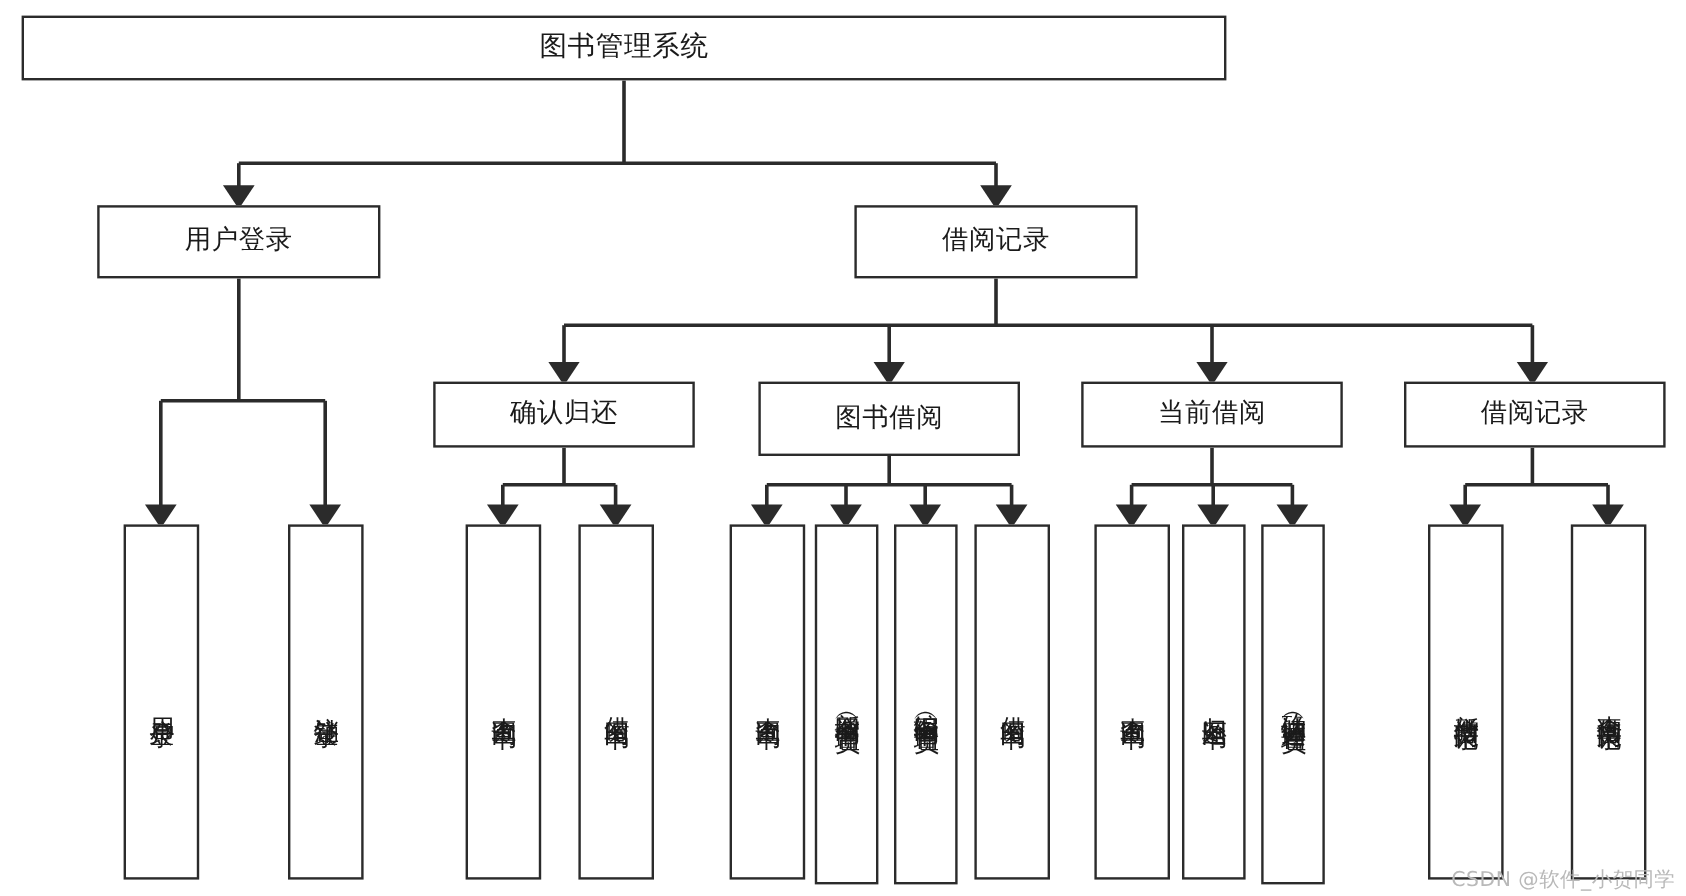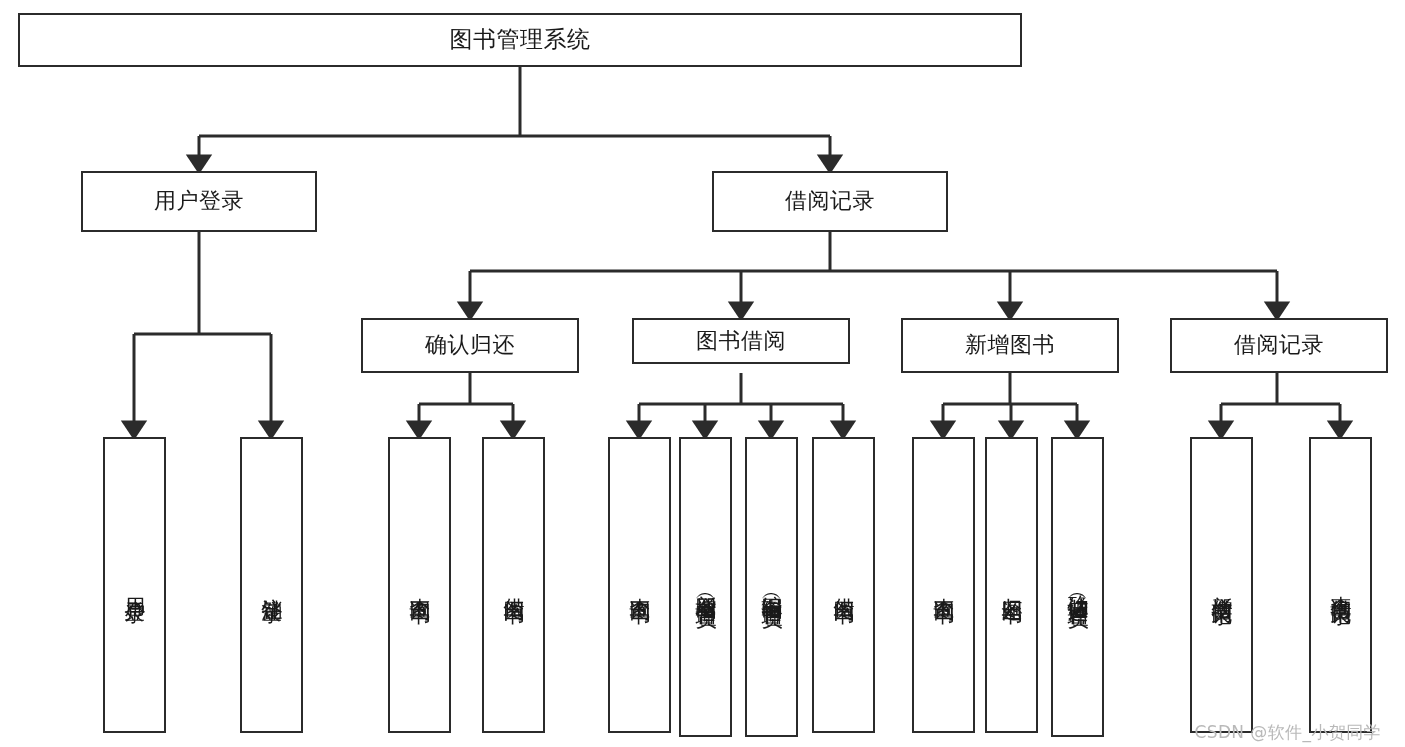--- a/index.html
+++ b/index.html
@@ -50,21 +50,21 @@
     padding-top: 2px;
     padding-bottom: 2px;
     align-items: center;
     justify-content: center;
   }
   .node.root {
     font-size: 23px;
   }
   #watermark {
     position: absolute;
-    right: 24px;
+    right: 9px;
     bottom: 3px;
     font-size: 17px;
     color: #b9b9b9;
     white-space: nowrap;
     letter-spacing: 0.4px;
   }
 </style>
 </head>
 <body>
 
@@ -119,22 +119,22 @@
       <path d="M1340,404 L1340,430" marker-end="url(#arrow)"></path>
     </g>
   </svg>
 
   <div class="node horizontal root" style="left: 18px; top: 13px; width: 1004px; height: 54px;">图书管理系统</div>
 
   <div class="node horizontal" style="left: 81px; top: 171px; width: 236px; height: 61px;">用户登录</div>
   <div class="node horizontal" style="left: 712px; top: 171px; width: 236px; height: 61px;">借阅记录</div>
 
   <div class="node horizontal" style="left: 361px; top: 318px; width: 218px; height: 55px;">确认归还</div>
-  <div class="node horizontal" style="left: 632px; top: 318px; width: 218px; height: 46px;">图书借阅</div>
-  <div class="node horizontal" style="left: 901px; top: 318px; width: 218px; height: 55px;">新增图书</div>
+  <div class="node horizontal" style="left: 632px; top: 318px; width: 218px; height: 62px;">图书借阅</div>
+  <div class="node horizontal" style="left: 901px; top: 318px; width: 218px; height: 55px;">当前借阅</div>
   <div class="node horizontal" style="left: 1170px; top: 318px; width: 218px; height: 55px;">借阅记录</div>
 
   <div class="node vertical" style="left: 103px; top: 437px; width: 63px; height: 296px;">用户登录</div>
   <div class="node vertical" style="left: 240px; top: 437px; width: 63px; height: 296px;">注销登录</div>
   <div class="node vertical" style="left: 388px; top: 437px; width: 63px; height: 296px;">查询图书</div>
   <div class="node vertical" style="left: 482px; top: 437px; width: 63px; height: 296px;">借阅图书</div>
   <div class="node vertical" style="left: 608px; top: 437px; width: 63px; height: 296px;">查询图书</div>
   <div class="node vertical" style="left: 679px; top: 437px; width: 53px; height: 300px;">新增图书（管理员）</div>
   <div class="node vertical" style="left: 745px; top: 437px; width: 53px; height: 300px;">编辑图书（管理员）</div>
   <div class="node vertical" style="left: 812px; top: 437px; width: 63px; height: 296px;">借阅图书</div>

